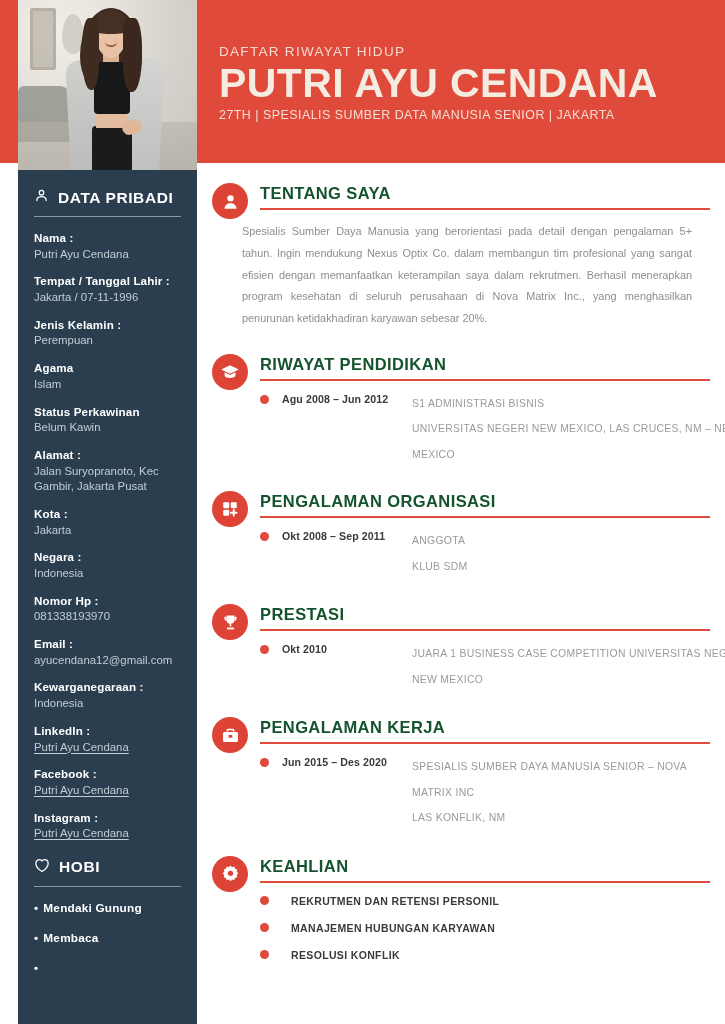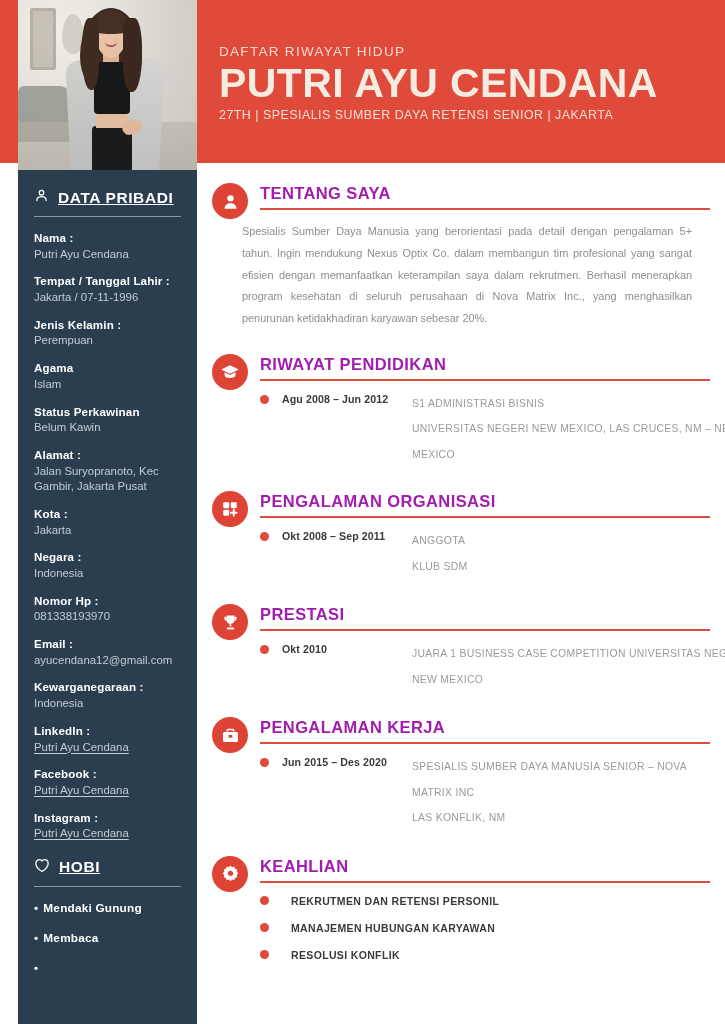--- a/index.html
+++ b/index.html
@@ -195,21 +195,20 @@
     display: flex;
     align-items: center;
     gap: 9px;
     padding: 0 16px;
     color: #ffffff;
   }
   .side-head .sh-title {
     font-size: 15.5px;
     font-weight: 700;
     letter-spacing: 0.6px;
-    text-decoration: underline;
   }
   .side-rule {
     height: 1px;
     background: #8c98a3;
     margin: 9px 16px 0 16px;
   }
   .side-body { padding: 13px 16px 0 16px; }
 
   .field { margin-bottom: 11px; }
   .field-label {
@@ -267,21 +266,21 @@
   }
   .sec-icon svg { display: block; }
 
   .sec-head {
     margin-left: 48px;
     padding-top: 9px;
   }
   .sec-title {
     font-size: 16.5px;
     font-weight: 700;
-    color: #a21caf;
+    color: #14532d;
     letter-spacing: 0.4px;
     line-height: 1.15;
   }
   .sec-rule {
     height: 2px;
     background: #e04a3a;
     width: 450px;
     margin-top: 5px;
   }
 
@@ -373,21 +372,21 @@
     <div class="p-hair-r"></div>
     <div class="p-eye-l"></div>
     <div class="p-eye-r"></div>
     <div class="p-smile"></div>
     <div class="p-arm"></div>
   </div>
 
   <div class="header-text">
     <div class="kicker">DAFTAR RIWAYAT HIDUP</div>
     <div class="fullname">PUTRI AYU CENDANA</div>
-    <div class="subtitle">27TH | SPESIALIS SUMBER DAYA RETENSI SENIOR | JAKARTA</div>
+    <div class="subtitle">27TH | SPESIALIS SUMBER DATA MANUSIA SENIOR | JAKARTA</div>
   </div>
 
   <div class="sidebar">
 
     <div class="side-head">
       <span>
         <svg width="15" height="15" viewBox="0 0 24 24" fill="none" stroke="#ffffff" stroke-width="2">
           <circle cx="12" cy="7.5" r="3.6"></circle>
           <path d="M4.5 20c0-4 3.4-6.4 7.5-6.4S19.5 16 19.5 20" stroke-linecap="round"></path>
         </svg>

